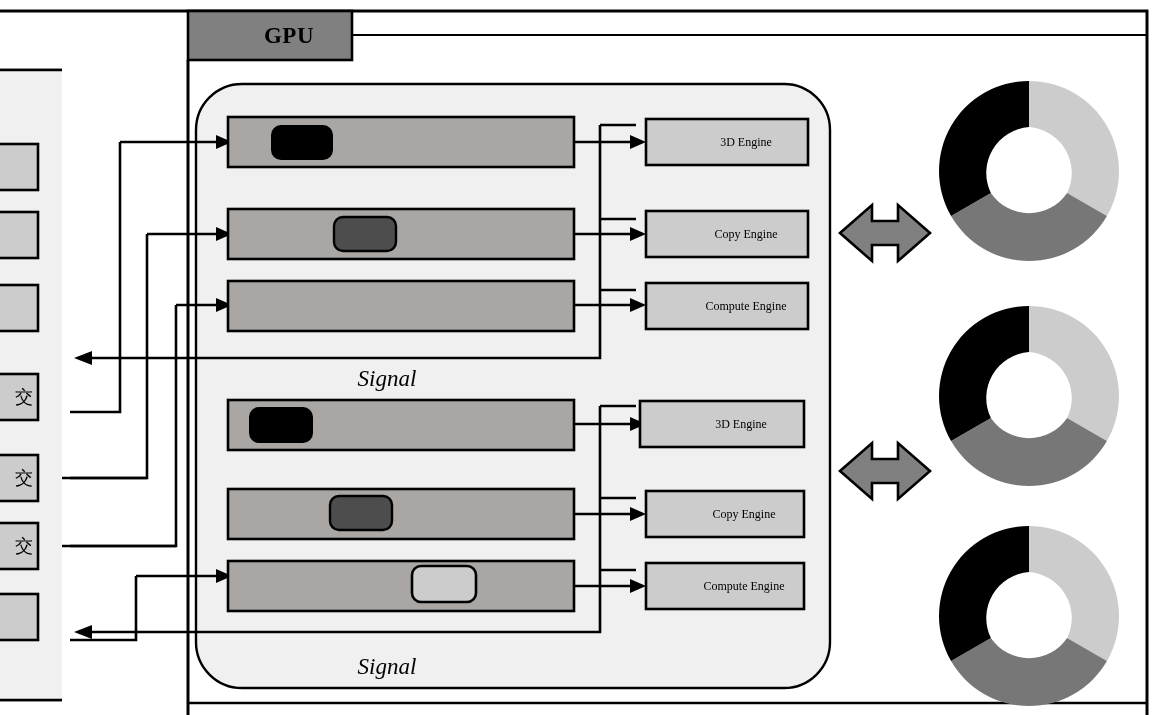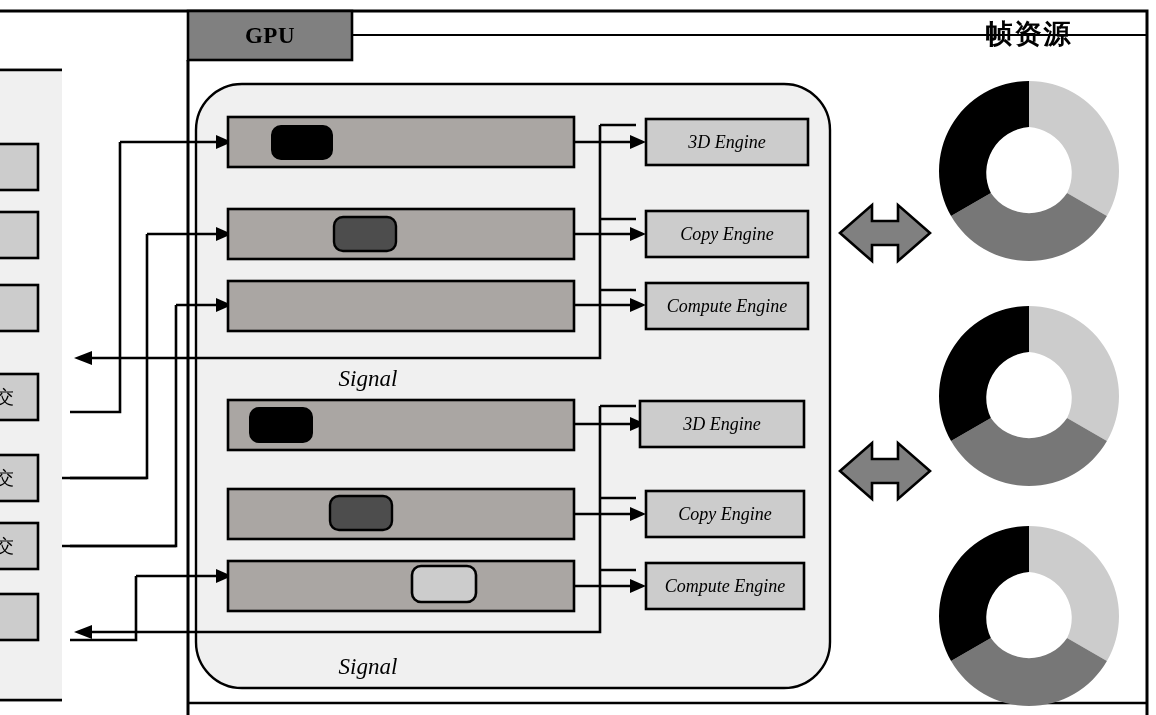--- a/index.html
+++ b/index.html
@@ -4,26 +4,26 @@
 <style>
   html,body{margin:0;padding:0;background:#ffffff;}
   body{
     font-family:"Liberation Serif", serif;
     width:1156px;height:715px;position:relative;overflow:hidden;
   }
   #stage{position:absolute;left:0;top:0;width:1156px;height:715px;}
   svg#canvas{position:absolute;left:0;top:0;width:1156px;height:715px;}
 
   
-  .lbl{position:absolute;white-space:nowrap;color:#000;}
+  .lbl{position:absolute;white-space:nowrap;color:#000;margin-left:19px;}
   .gpu-label{
     font-family:"Liberation Serif", serif;
     font-weight:bold;font-size:23px;letter-spacing:.5px;
   }
-  .engine-label{font-size:18px;font-family:"Liberation Serif", serif;font-style:italic;}
+  .engine-label{font-size:12px;font-family:"Liberation Serif", serif;}
   .signal-label{font-size:23px;font-family:"Liberation Serif", serif;font-style:italic;}
   .title-cjk{
     font-family:"DejaVu Sans", sans-serif;
     font-weight:bold;font-size:27px;letter-spacing:2px;
   }
   .submit-cjk{font-family:"DejaVu Sans", sans-serif;font-size:18px;}
   .ctr{display:flex;align-items:center;justify-content:center;}
 </style>
 </head>
 <body>
@@ -173,21 +173,20 @@
     <g>
       <path d="M 1029 526 A 90 90 0 0 1 1106.94 661 L 1067.1 638 A 46 46 0 0 0 1029 572 Z" fill="#cccccc"></path>
       <path d="M 1106.94 661 A 90 90 0 0 1 951.06 661 L 990.9 638 A 46 46 0 0 0 1067.1 638 Z" fill="#777777"></path>
       <path d="M 951.06 661 A 90 90 0 0 1 1029 526 L 1029 572 A 46 46 0 0 0 990.9 638 Z" fill="#000000"></path>
     </g>
 
   </svg>
 
   <div class="lbl gpu-label ctr" style="left:188px;top:11px;width:164px;height:49px;">GPU</div>
 
-  <div class="lbl title-cjk ctr" style="left:939px;top:14px;width:180px;height:40px;">帧资源</div>
 
   <div class="lbl engine-label ctr" style="left:646px;top:119px;width:162px;height:46px;">3D Engine</div>
   <div class="lbl engine-label ctr" style="left:646px;top:211px;width:162px;height:46px;">Copy Engine</div>
   <div class="lbl engine-label ctr" style="left:646px;top:283px;width:162px;height:46px;">Compute Engine</div>
 
   <div class="lbl engine-label ctr" style="left:640px;top:401px;width:164px;height:46px;">3D Engine</div>
   <div class="lbl engine-label ctr" style="left:646px;top:491px;width:158px;height:46px;">Copy Engine</div>
   <div class="lbl engine-label ctr" style="left:646px;top:563px;width:158px;height:46px;">Compute Engine</div>
 
   <div class="lbl signal-label ctr" style="left:288px;top:362px;width:160px;height:34px;">Signal</div>

